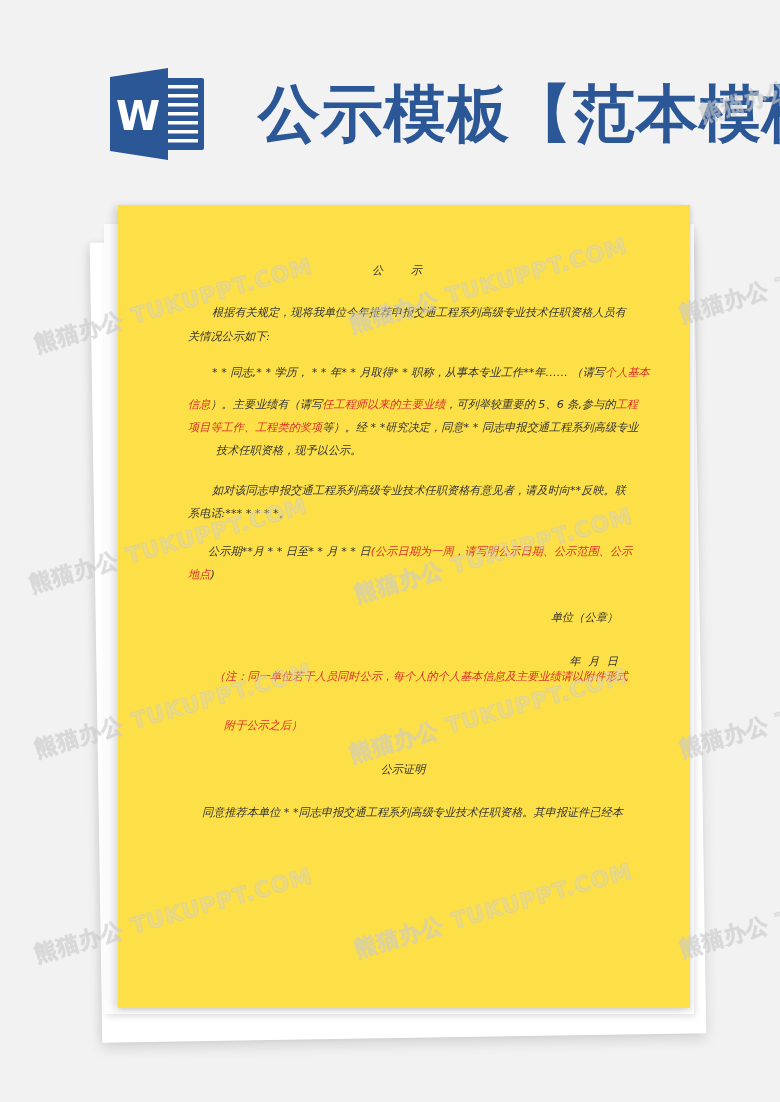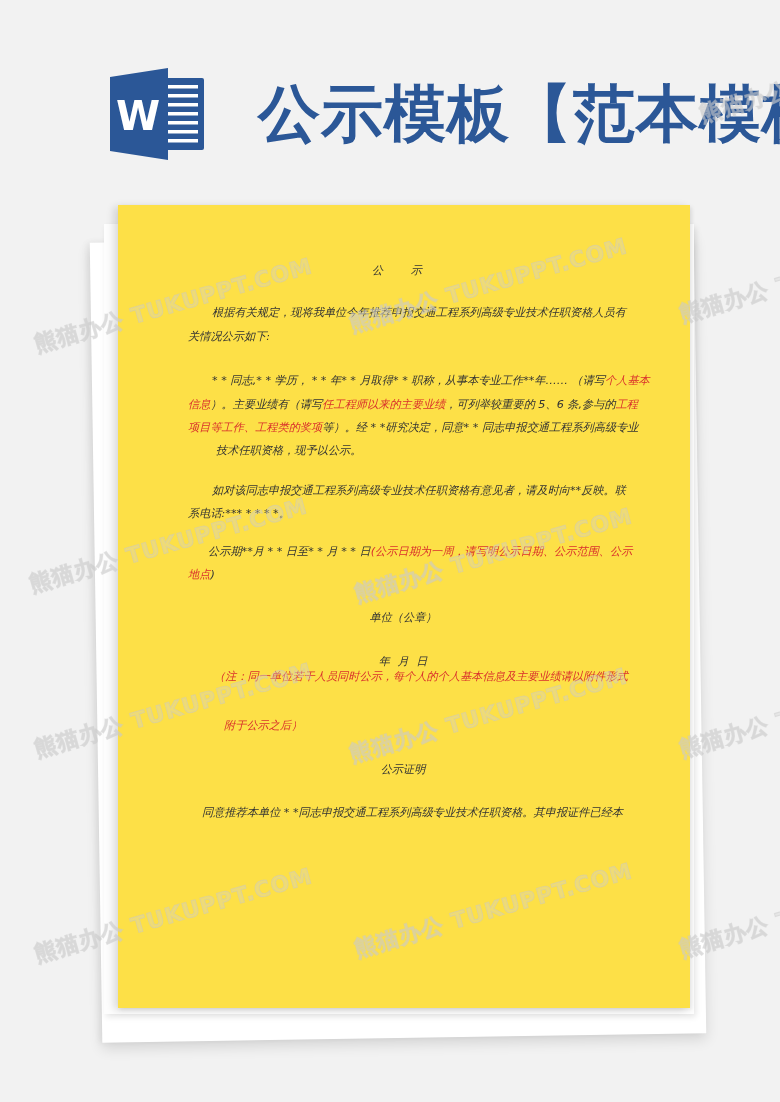--- a/index.html
+++ b/index.html
@@ -37,21 +37,21 @@
       background: #fde047;
       box-shadow: -4px 2px 8px rgba(0,0,0,0.14), 2px 2px 4px rgba(0,0,0,0.08);
       overflow: hidden;
       font-style: italic;
     }
 
     
     .doc { position: absolute; left: 70px; top: 0; width: 430px; color: #333; font-size: 11.2px; }
     .line { position: absolute; left: 0; white-space: nowrap; line-height: 16px; }
     .center { width: 430px; text-align: center; }
-    .right { width: 430px; text-align: center; }
+    .right { width: 430px; text-align: right; }
     .red { color: #d9302c; }
     .title-small { letter-spacing: 12px; }
 
     
     .wm {
       position: absolute; white-space: nowrap;
       font-family: "DejaVu Sans", sans-serif; font-weight: bold;
       font-size: 22px; color: rgba(210,210,210,0.35);
       transform: rotate(-16deg); transform-origin: left center;
       pointer-events: none; letter-spacing: 1px;
@@ -85,21 +85,21 @@
   <div class="paper-mid"></div>
 
   <div class="paper-front">
     <div class="doc">
 
       <div class="line center title-small" style="top:58px;">公  示</div>
 
       <div class="line" style="top:100px; left:24px;">根据有关规定，现将我单位今年推荐申报交通工程系列高级专业技术任职资格人员有</div>
       <div class="line" style="top:124px;">关情况公示如下:</div>
 
-      <div class="line" style="top:168px; left:24px;">
+      <div class="line" style="top:160px; left:24px;">
         <span>* * 同志,* * 学历，  * * 年* * 月取得* * 职称，从事本专业工作**年…… （请写</span><span class="red">个人基本</span>
       </div>
       <div class="line" style="top:192px;">
         <span class="red">信息</span><span>）。主要业绩有（请写</span><span class="red">任工程师以来的主要业绩</span><span>，可列举较重要的 5、6 条,参与的</span><span class="red">工程</span>
       </div>
       <div class="line" style="top:215px;">
         <span class="red">项目等工作、工程类的奖项</span><span>等）。经 * *研究决定，同意* * 同志申报交通工程系列高级专业</span>
       </div>
       <div class="line" style="top:238px;margin-left:28px;">技术任职资格，现予以公示。</div>
 

